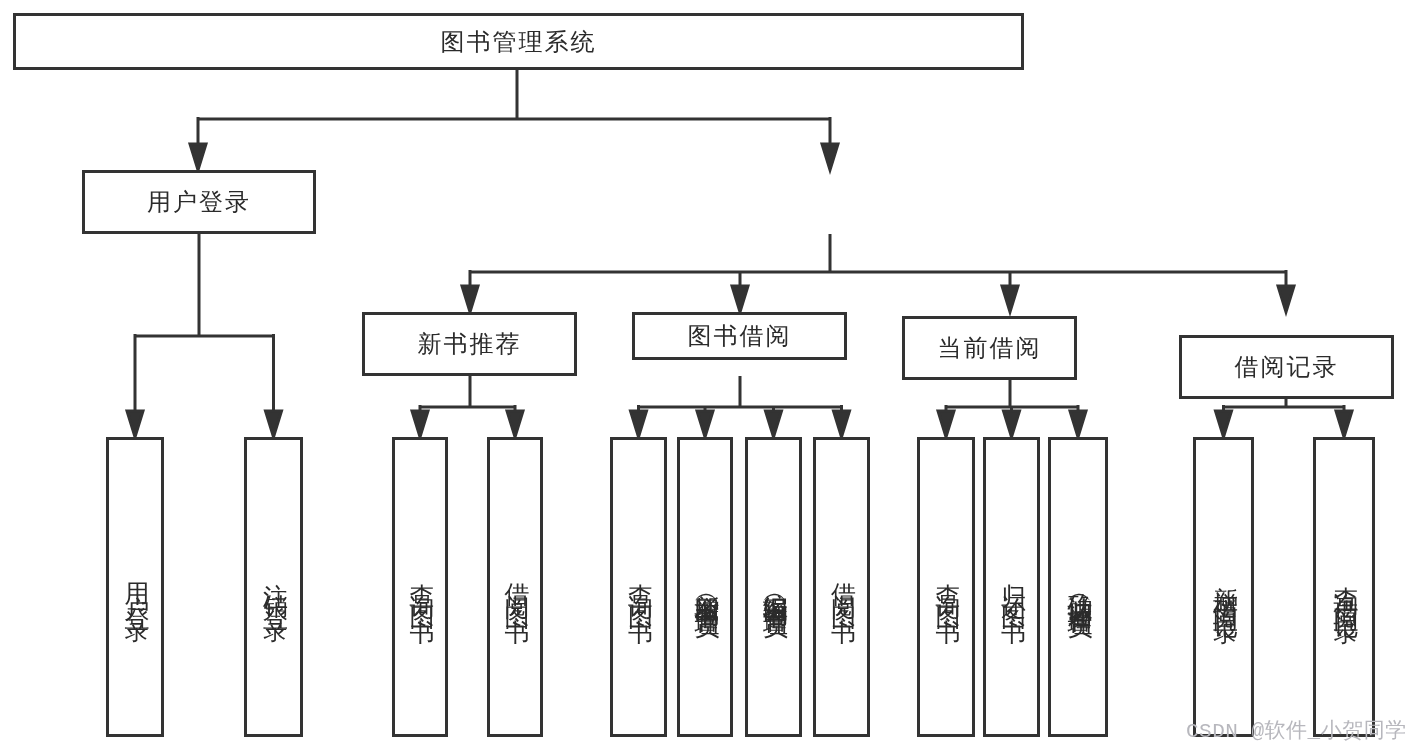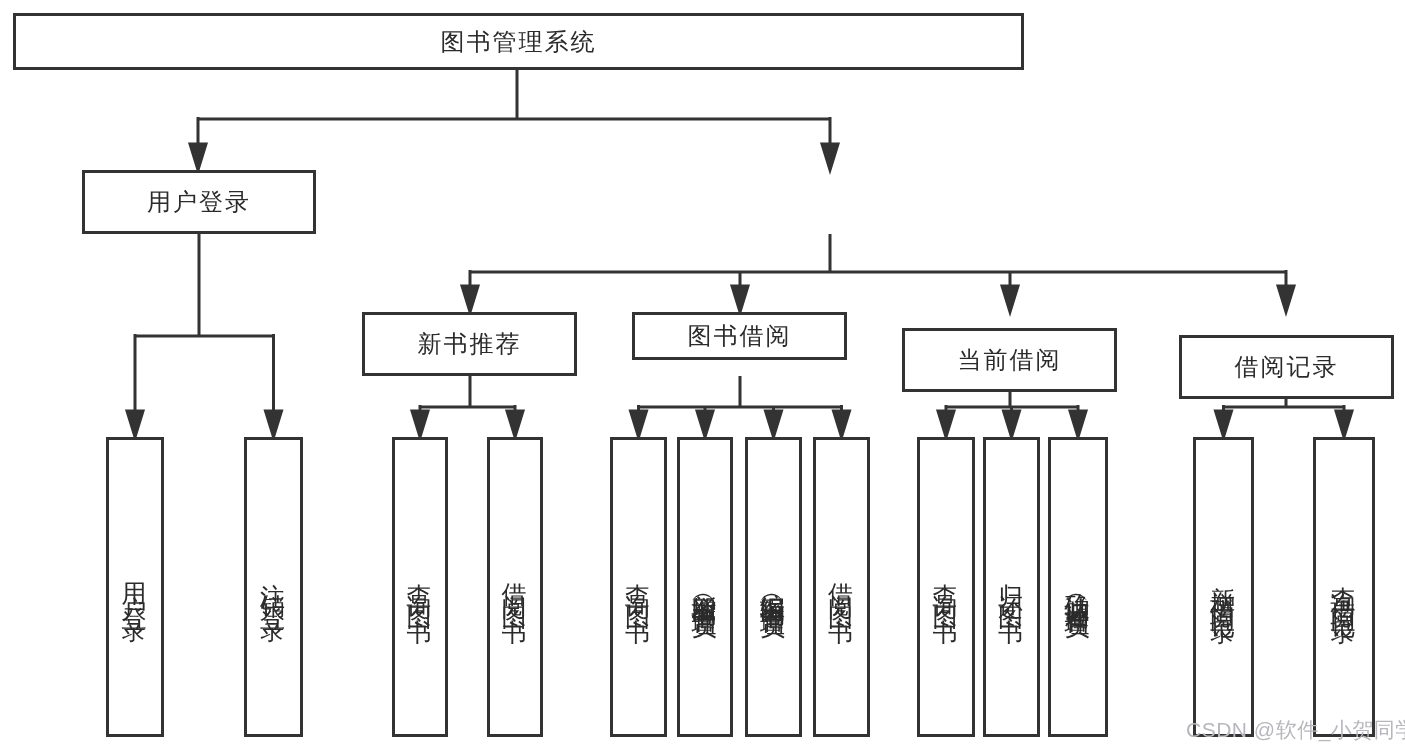--- a/index.html
+++ b/index.html
@@ -1,21 +1,21 @@
 <!DOCTYPE html>
 <html><head>
 <meta charset="utf-8">
 <style>
   html, body { margin: 0; padding: 0; background: #ffffff; }
   #stage {
     position: relative;
     width: 1405px;
     height: 747px;
     background: #ffffff;
-    font-family: Liberation Sans, sans-serif;
+    font-family: Liberation Mono, monospace;
     overflow: hidden;
   }
   #connector-layer {
     position: absolute;
     left: 0; top: 0;
     width: 1405px; height: 747px;
   }
   .node {
     position: absolute;
     box-sizing: border-box;
@@ -42,21 +42,21 @@
   .ls4  .lbl { letter-spacing: 3px; }
 
   
   #n-root        { left: 13px;  top: 13px;  width: 1011px; height: 57px; }
   
   #n-user-login  { left: 82px;  top: 170px; width: 234px; height: 64px; }
   #n-book-mgmt   { left: 712px; top: 170px; width: 235px; height: 64px; }
   
   #n-new-rec     { left: 362px;  top: 312px; width: 215px; height: 64px; }
   #n-borrow      { left: 632px;  top: 312px; width: 215px; height: 48px; justify-content: center; }
-  #n-current     { left: 902px;  top: 328px; width: 215px; height: 64px; }
+  #n-current     { left: 902px;  top: 316px; width: 175px; height: 64px; }
   #n-records     { left: 1179px; top: 312px; width: 215px; height: 64px; margin-top: 23px; }
   
   .leaf          { top: 437px; height: 300px; }
   #l-user-login  { left: 106px;  width: 58px; }
   #l-logout      { left: 244px;  width: 59px; }
   #l-rec-query   { left: 392px;  width: 56px; }
   #l-rec-borrow  { left: 487px;  width: 56px; }
   #l-bb-query    { left: 610px;  width: 57px; }
   #l-bb-add      { left: 677px;  width: 56px; }
   #l-bb-edit     { left: 745px;  width: 57px; }

